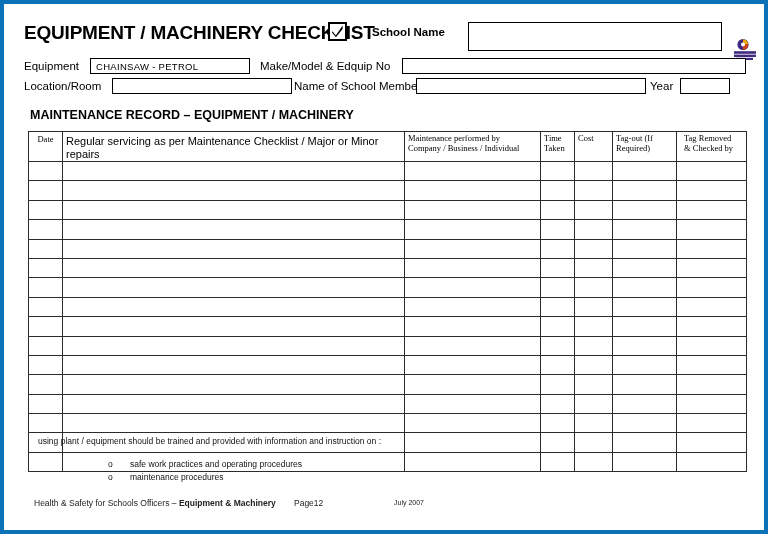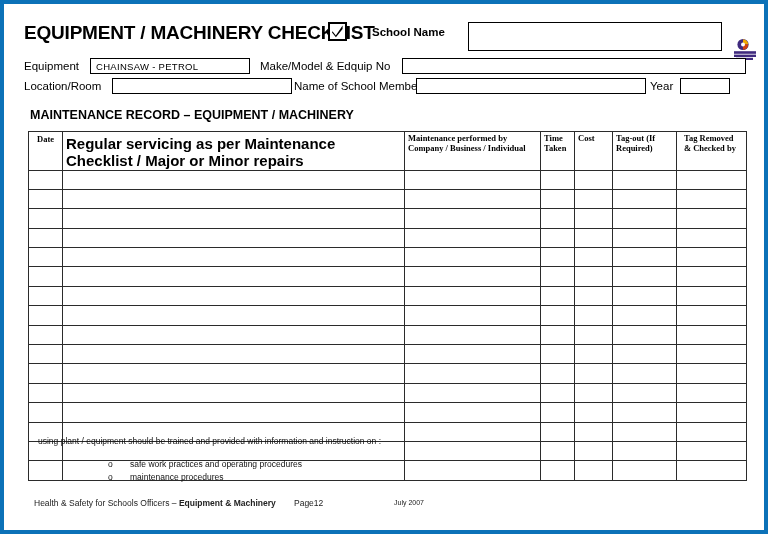--- a/index.html
+++ b/index.html
@@ -126,29 +126,29 @@
   }
   #record-table th, #record-table td {
     border: 1px solid #2b2b2b;
     padding: 0;
     vertical-align: top;
   }
   #record-table thead th {
     height: 26px;
     font-family: "Liberation Serif", serif;
     font-size: 8.5px;
-    font-weight: bold;
+    font-weight: normal;
     text-align: left;
     padding: 2px 3px 0 3px;
     line-height: 1.15;
     color: #000;
   }
   #record-table thead th.desc-col {
     font-family: "Liberation Sans", sans-serif;
-    font-size: 15px;
+    font-size: 11px;
     padding-top: 3px;
   }
   #record-table thead th.date-col {
     font-family: "Liberation Serif", serif;
     font-size: 8.5px;
     text-align: center;
     padding-top: 3px;
   }
   #record-table tbody td { height: 18.4px; }
 

